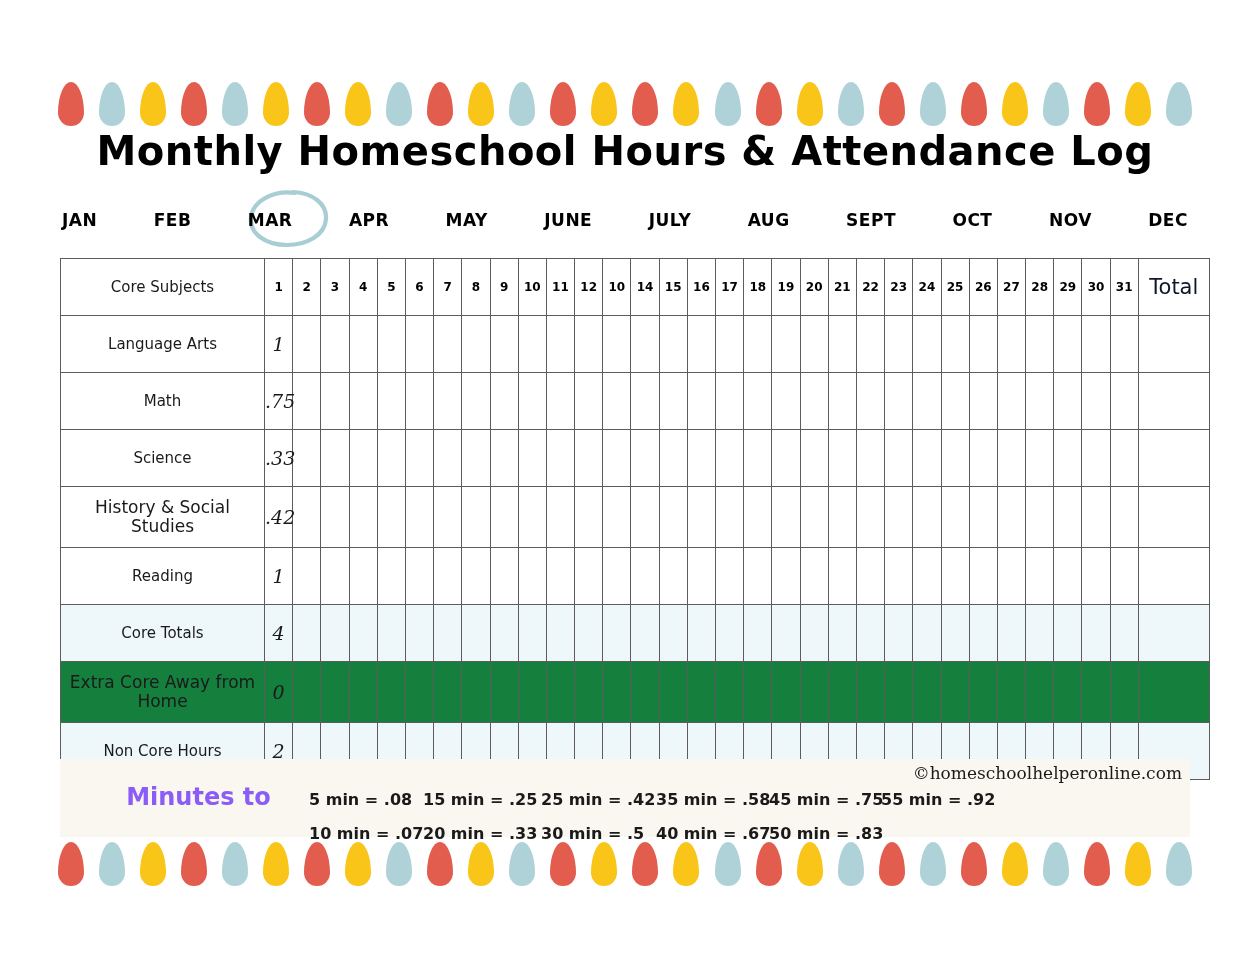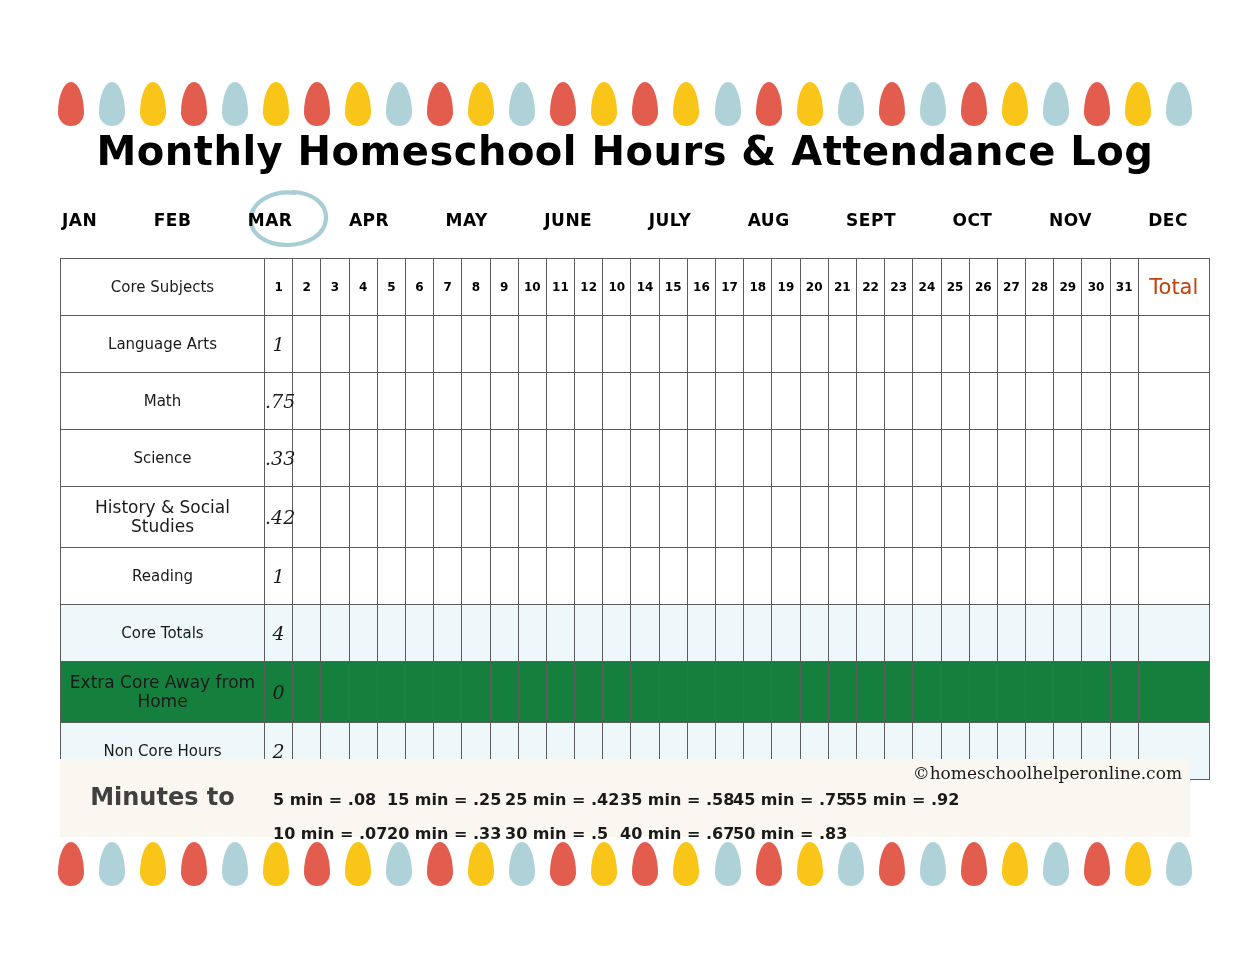--- a/index.html
+++ b/index.html
@@ -109,21 +109,21 @@
     font-family: "DejaVu Sans", sans-serif;
     font-weight: bold;
     font-size: 12px;
     color: #000;
   }
   .totalcell {
     width: 70px;
     text-align: center;
     font-family: "DejaVu Sans", sans-serif;
     font-size: 21px;
-    color: #c2410c;
+    color: #0f172a;
   }
   .valcell {
     text-align: center;
     font-family: "DejaVu Serif", serif;
     font-style: italic;
     font-size: 19px;
     color: #1a1a1a;
   }
   tr.r-head td { height: 56px; }
   tr.r-subject td { height: 56px; }
@@ -143,21 +143,22 @@
     display: flex;
     align-items: center;
   }
   .legend-title {
     width: 205px;
     text-align: center;
     font-family: "DejaVu Sans", sans-serif;
     font-weight: bold;
     font-size: 24px;
     line-height: 1.15;
-    color: #404040;
+    color: #8b5cf6;
+    padding-left: 36px;
   }
   .legend-grid {
     flex: 1;
     position: relative;
     height: 78px;
   }
   .legend-col {
     position: absolute;
     top: 24px;
     width: 118px;

